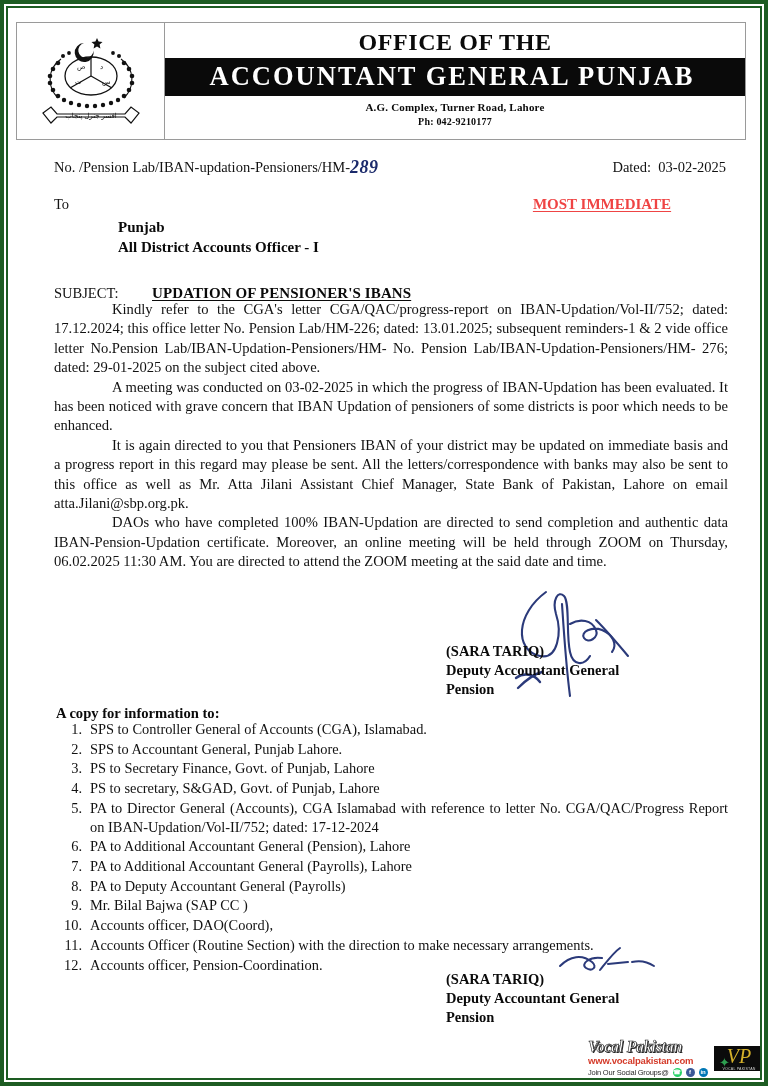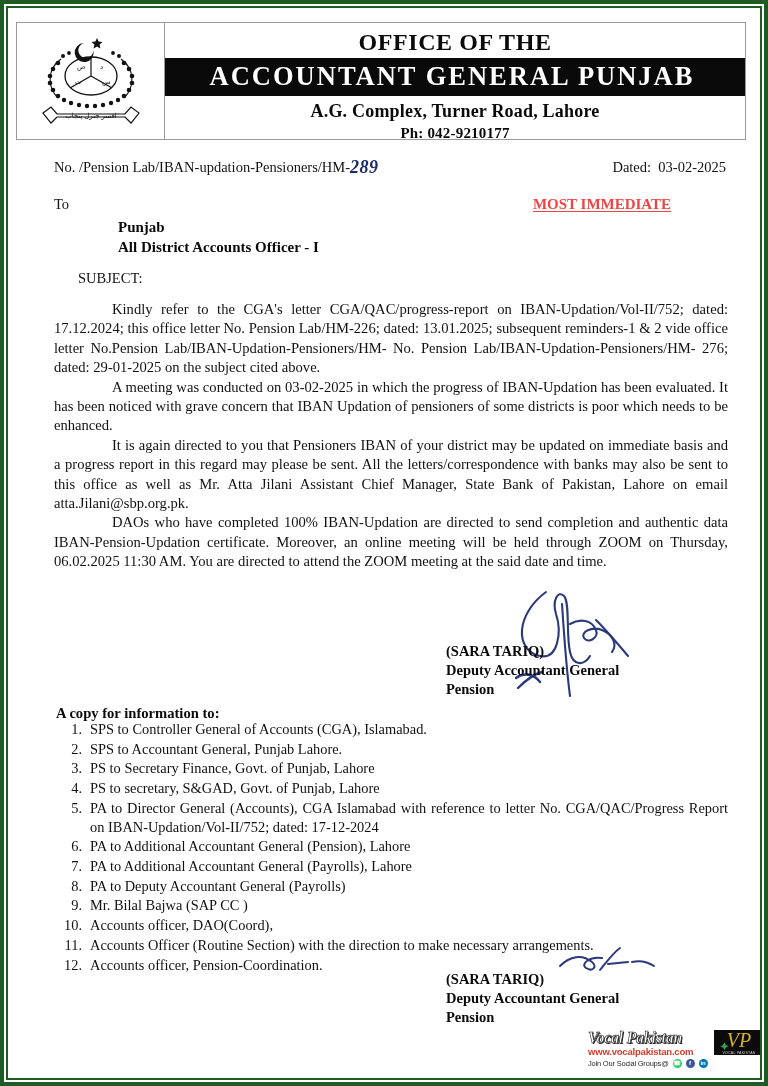--- a/index.html
+++ b/index.html
@@ -94,29 +94,29 @@
     padding: 3px 16px 4px 10px;
     margin-top: 3px;
     width: 100%;
     box-sizing: border-box;
     text-align: center;
     white-space: nowrap;
   }
   .lh-addr {
     font-family: "Liberation Serif", serif;
     font-weight: bold;
-    font-size: 18px;
+    font-size: 11px;
     color: #0a0a0a;
     margin-top: 5px;
     letter-spacing: 0.2px;
   }
   .lh-phone {
     font-family: "Liberation Serif", serif;
     font-weight: bold;
-    font-size: 15px;
+    font-size: 10px;
     color: #0a0a0a;
     margin-top: 3px;
     letter-spacing: 0.2px;
   }
 
   
   .ref-row {
     position: absolute;
     left: 46px;
     top: 148px;
@@ -167,24 +167,23 @@
     font-weight: bold;
     font-size: 15px;
     line-height: 1.35;
     color: #0a0a0a;
   }
 
   
   .subject-row {
     position: absolute;
     left: 46px;
-    top: 262px;
+    top: 277px;
     display: flex;
     align-items: center;
-    margin-left: 24px;
   }
   .subject-label {
     font-size: 14.5px;
     color: #121212;
     width: 98px;
   }
   .subject-value {
     font-weight: bold;
     font-size: 15px;
     text-decoration: underline;
@@ -275,21 +274,21 @@
   .copy-text.justify-full { text-align: justify; text-align-last: left; }
 
   
   .watermark {
     position: absolute;
     left: 578px;
     top: 1022px;
     width: 178px;
     height: 56px;
     display: flex;
-    align-items: flex-start;
+    align-items: center;
   }
   .wm-left {
     flex: 1;
     display: flex;
     flex-direction: column;
     justify-content: center;
     padding-left: 2px;
   }
   .wm-title {
     font-family: "Liberation Serif", serif;
@@ -454,20 +453,21 @@
 
     <div class="to-label">To</div>
     <div class="most-immediate">MOST IMMEDIATE</div>
     <div class="addressee">
       <div>Punjab</div>
       <div>All District Accounts Officer - I</div>
     </div>
 
     <div class="subject-row">
       <div class="subject-label">SUBJECT:</div>
+      <div class="subject-value">UPDATION OF PENSIONER'S IBANS</div>
     </div>
 
     <div class="body-block">
       <p>Kindly refer to the CGA's letter CGA/QAC/progress-report on IBAN-Updation/Vol-II/752; dated: 17.12.2024; this office letter No. Pension Lab/HM-226; dated: 13.01.2025; subsequent reminders-1 &amp; 2 vide office letter No.Pension Lab/IBAN-Updation-Pensioners/HM- No. Pension Lab/IBAN-Updation-Pensioners/HM- 276; dated: 29-01-2025 on the subject cited above.</p>
       <p>A meeting was conducted on 03-02-2025 in which the progress of IBAN-Updation has been evaluated. It has been noticed with grave concern that IBAN Updation of pensioners of some districts is poor which needs to be enhanced.</p>
       <p>It is again directed to you that Pensioners IBAN of your district may be updated on immediate basis and a progress report in this regard may please be sent. All the letters/correspondence with banks may also be sent to this office as well as Mr. Atta Jilani Assistant Chief Manager, State Bank of Pakistan, Lahore on email atta.Jilani@sbp.org.pk.</p>
       <p>DAOs who have completed 100% IBAN-Updation are directed to send completion and authentic data IBAN-Pension-Updation certificate. Moreover, an online meeting will be held through ZOOM on Thursday, 06.02.2025 11:30 AM. You are directed to attend the ZOOM meeting at the said date and time.</p>
     </div>
 
     <svg class="sig-scrawl-top" viewBox="0 0 190 125">

